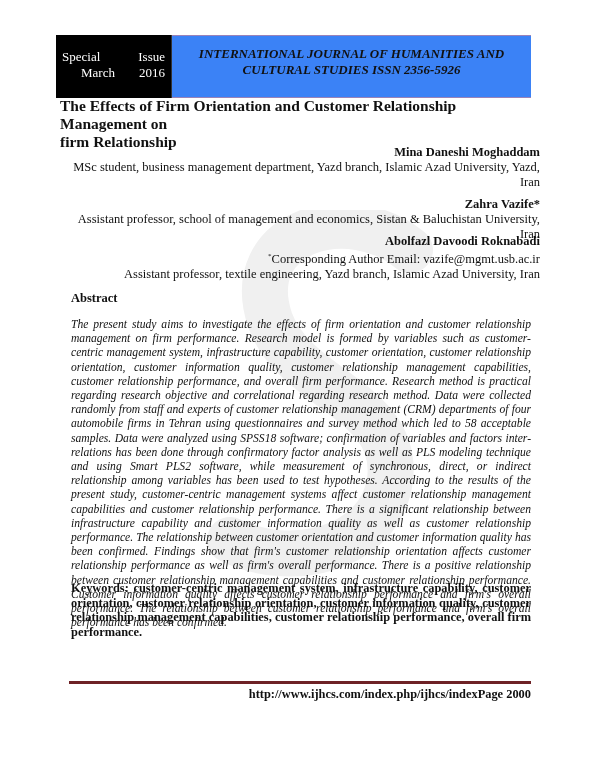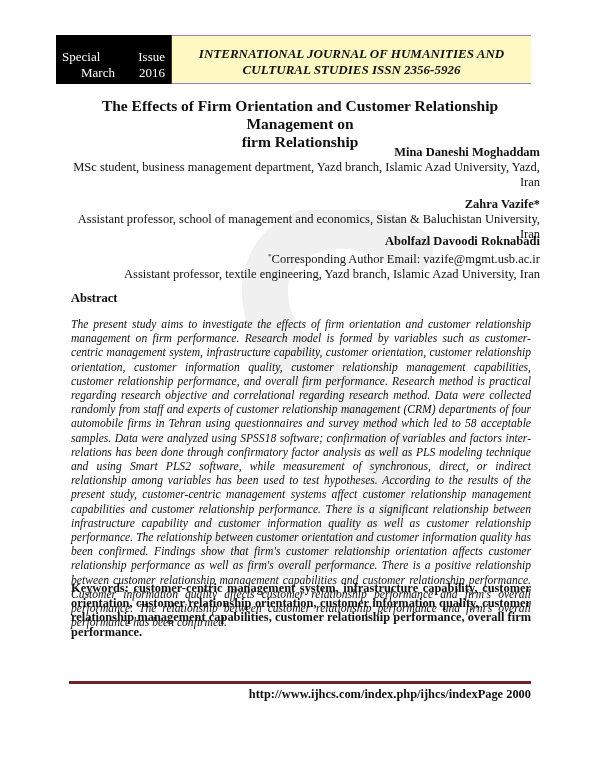--- a/index.html
+++ b/index.html
@@ -11,42 +11,42 @@
       font-family: "Liberation Serif", "DejaVu Serif", serif;
       color: #111;
     }
     .watermark {
       position: absolute; left: 200px; top: 210px;
       width: 260px; height: 380px;
       pointer-events: none;
     }
     .header {
       position: absolute; left: 56px; top: 35px;
-      width: 475px; height: 49px;
+      width: 475px; height: 63px;
       display: flex;
     }
     .header-left {
       width: 116px; background: #000; color: #fff;
       font-size: 13px; line-height: 16px;
       padding: 14px 6px 0 6px; box-sizing: border-box;
       border-right: 1px solid #333;
     }
     .header-left .row { display: flex; justify-content: space-between; }
     .header-left .row2 { padding-left: 4px; margin-left: 15px; }
     .header-right {
-      flex: 1; background: #fef9c3; color: #111;
+      flex: 1; background: #3b82f6; color: #111;
       font-style: italic; font-weight: bold;
       font-size: 13px; line-height: 16px;
       text-align: center; padding-top: 10px;
       border-top: 1px solid #9a83b8; border-bottom: 1px solid #9a83b8;
       box-sizing: border-box;
     }
     .title {
       position: absolute; left: 60px; top: 97px; width: 480px;
-      text-align: center; font-weight: bold; font-size: 15.5px; line-height: 18px;
+      text-align: left; font-weight: bold; font-size: 15.5px; line-height: 18px;
     }
     .author-block {
       position: absolute; left: 60px; width: 480px;
       text-align: right; font-size: 12.5px; line-height: 15px;
     }
     .author-name { font-weight: bold; }
     .abstract-heading {
       position: absolute; left: 71px; top: 291px;
       font-weight: bold; font-size: 12.5px;
     }

